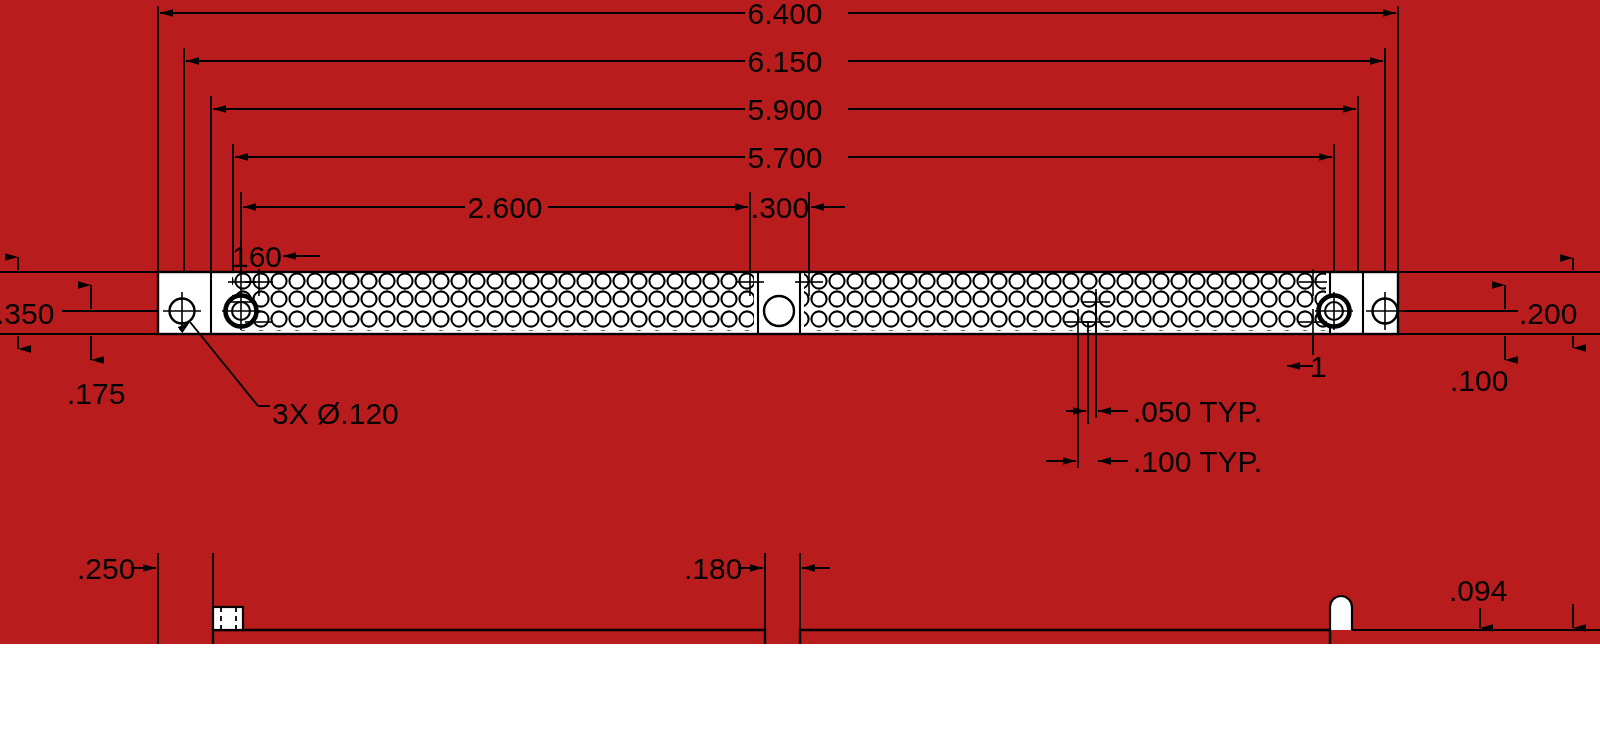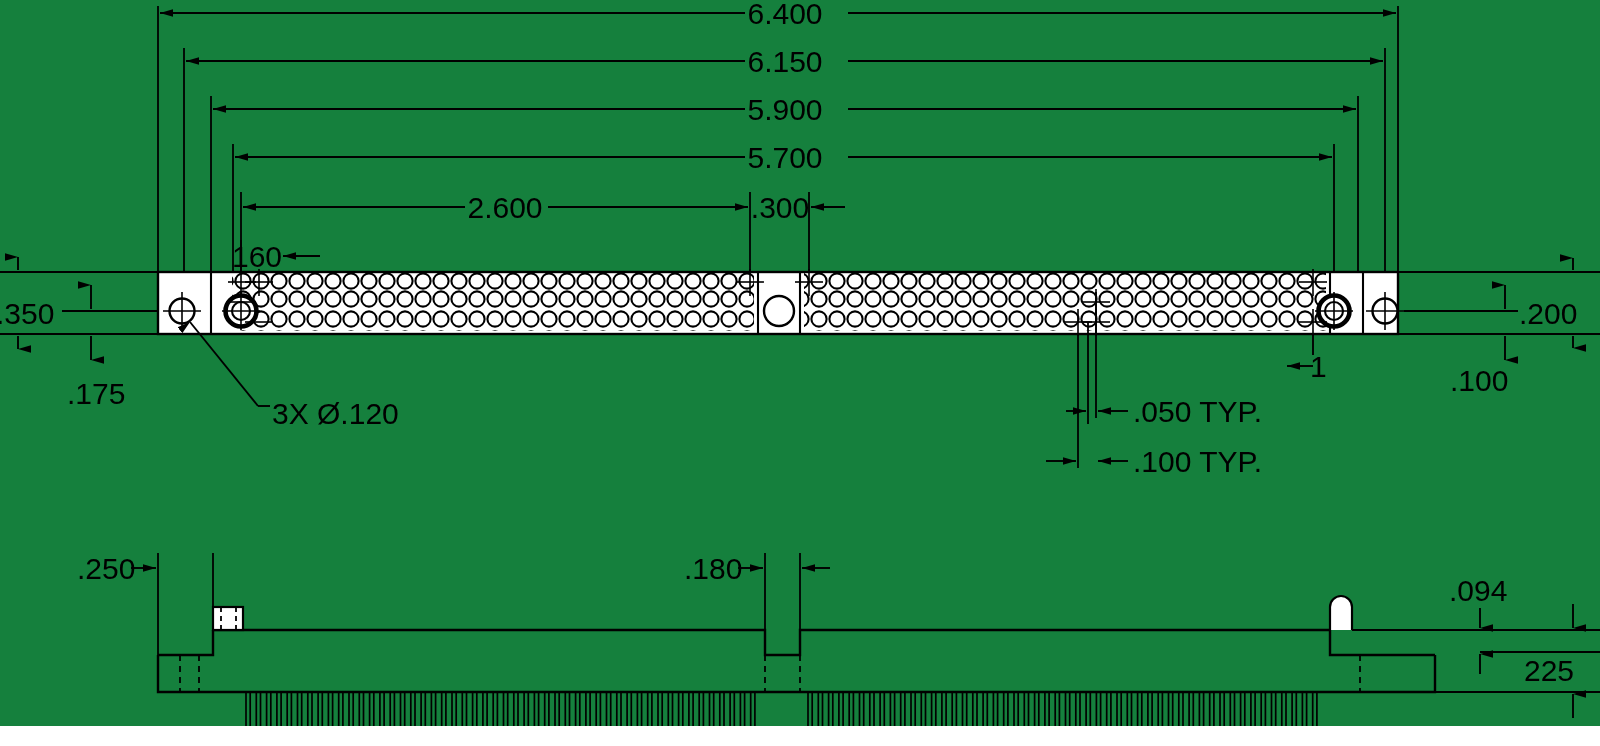--- a/index.html
+++ b/index.html
@@ -4,22 +4,22 @@
 <title>Connector Engineering Drawing</title>
 <style>
   html, body {
     margin: 0;
     padding: 0;
     background: #ffffff;
   }
   #sheet {
     position: relative;
     width: 1600px;
-    height: 726px;
-    background: #15803d;
+    height: 644px;
+    background: #b91c1c;
     overflow: hidden;
     font-family: "Liberation Sans", sans-serif;
   }
   #sheet svg {
     position: absolute;
     left: 0;
     top: 0;
     width: 1600px;
     height: 746px;
     display: block;

